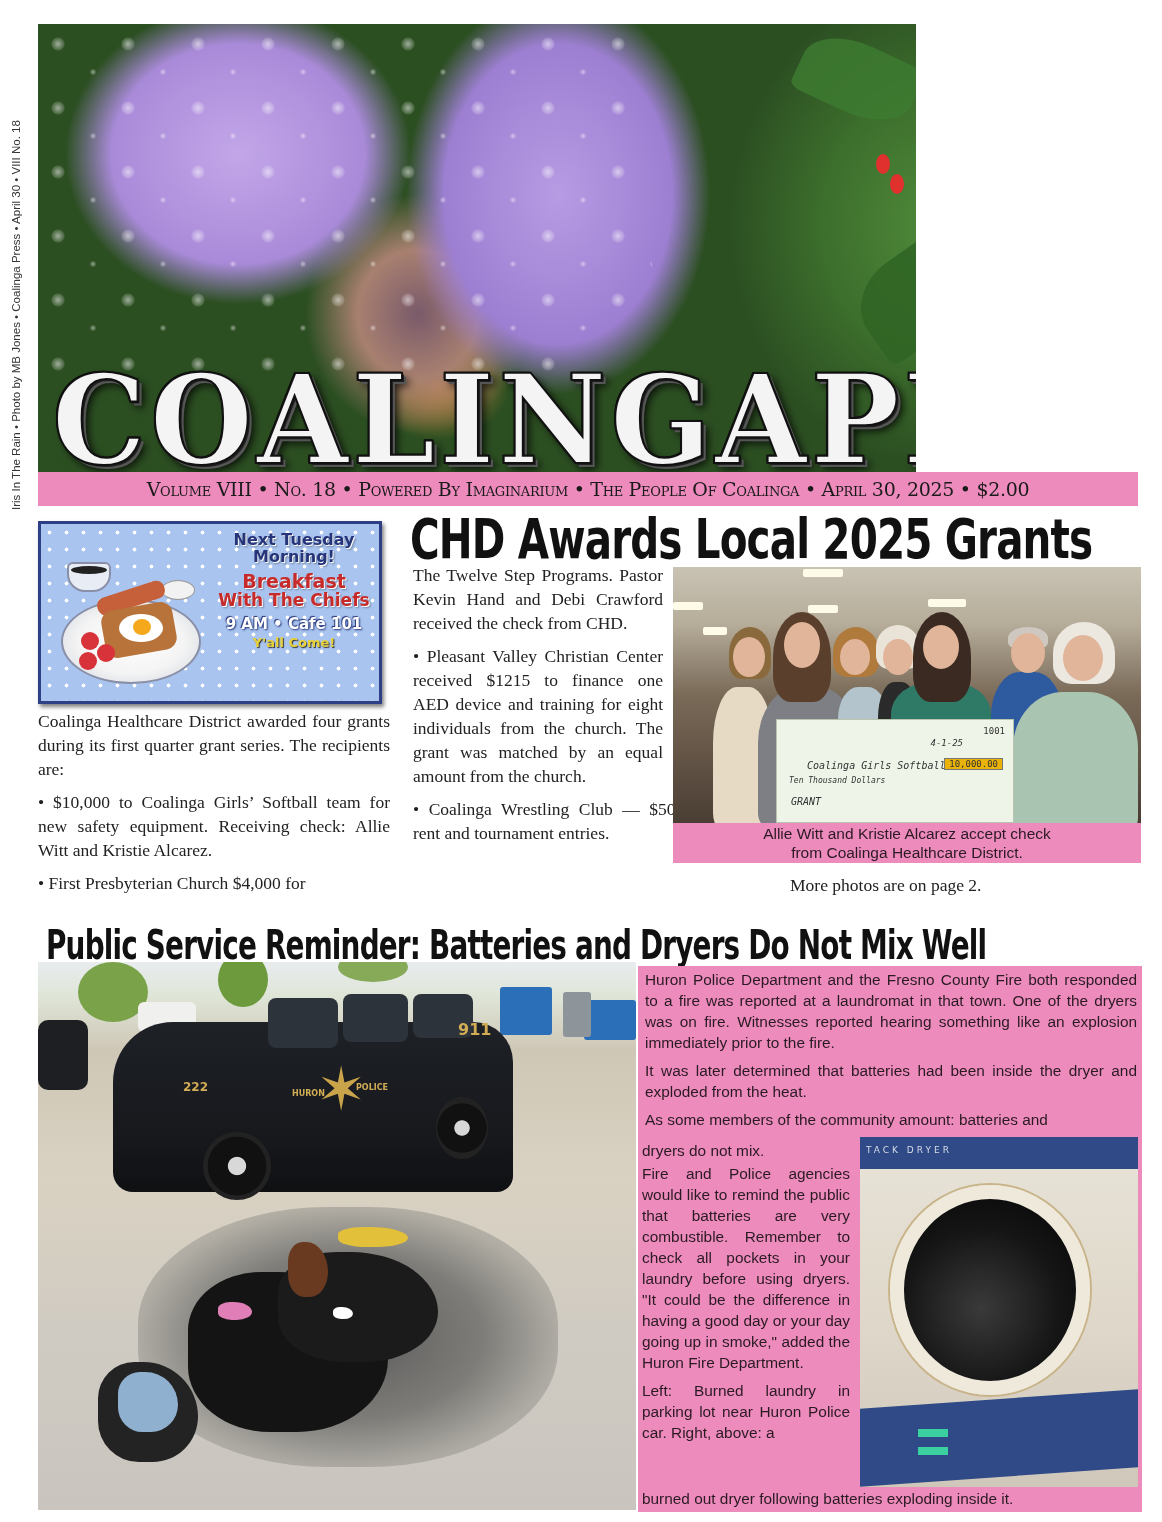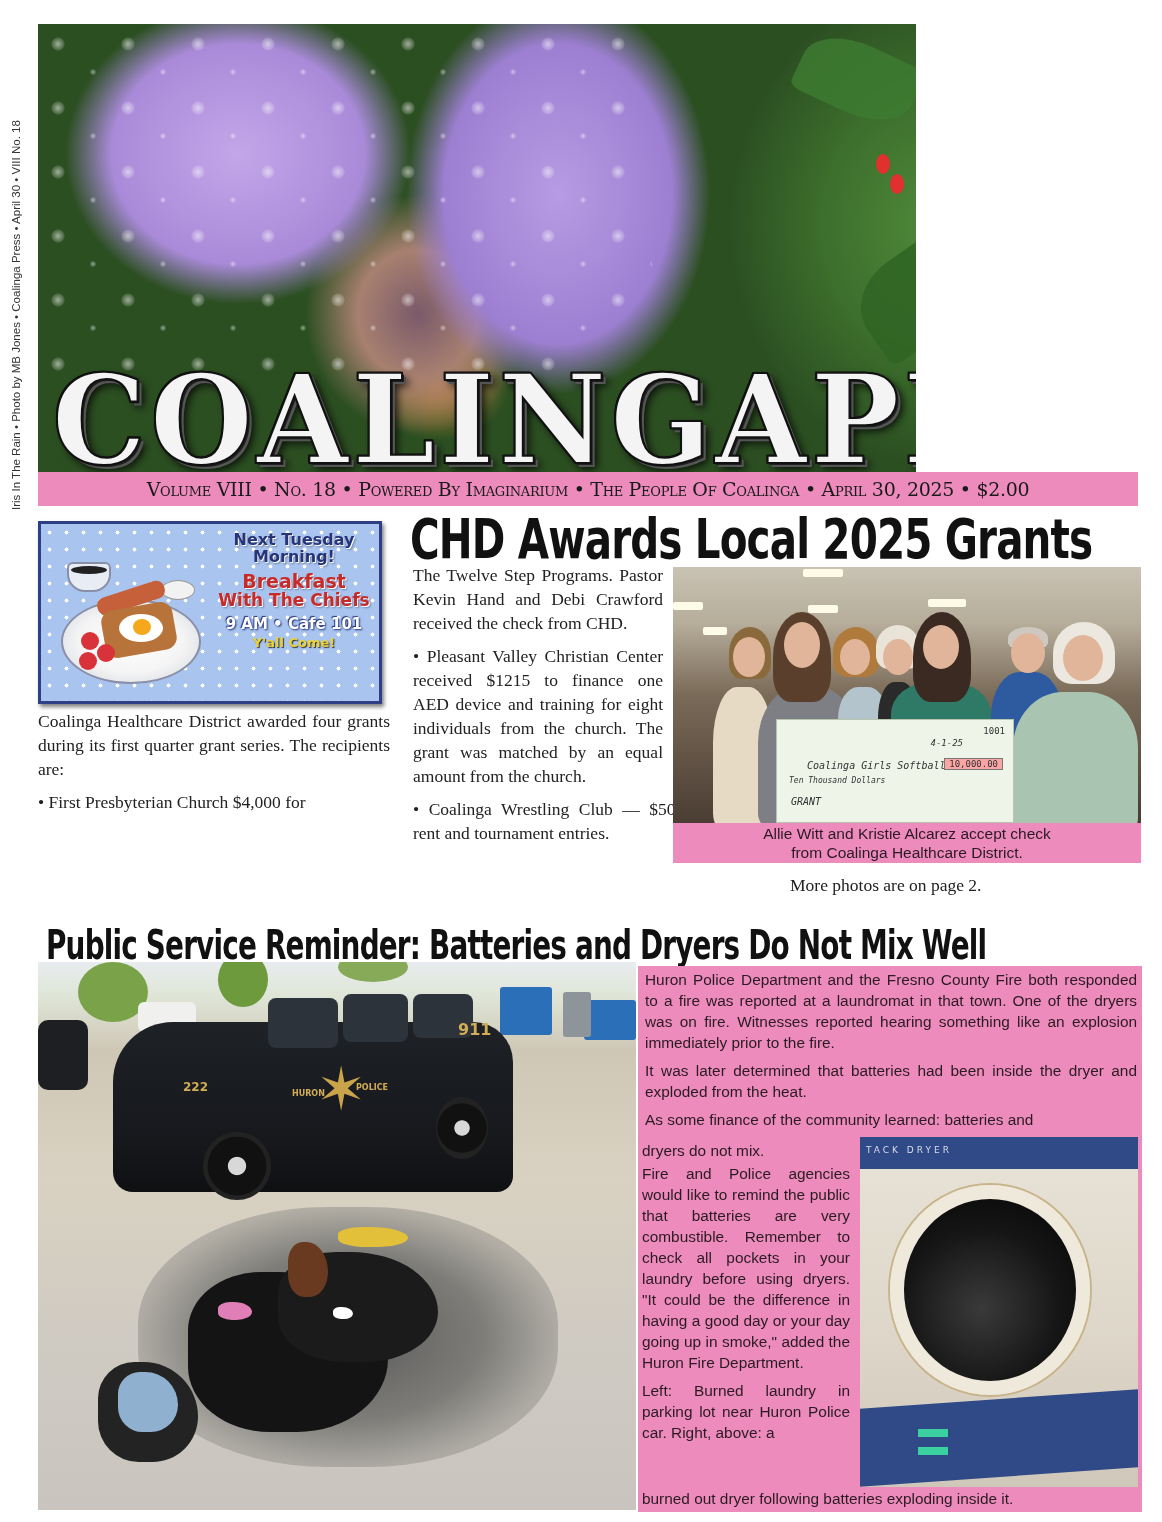--- a/index.html
+++ b/index.html
@@ -103,21 +103,21 @@
   .grants-photo .person { position: absolute; border-radius: 40% 40% 10% 10%; }
   .grants-photo .head { position: absolute; border-radius: 50%; background: #e1b59a; }
   .grants-photo .hair { position: absolute; border-radius: 50% 50% 30% 30%; }
   .check {
     position: absolute; left: 103px; top: 152px; width: 238px; height: 104px;
     background: #eef4e8; border: 1px solid #b8c4ad; font-family: "DejaVu Sans Mono", monospace; color: #333; padding-left: 48px;
   }
   .check .ck-num { position: absolute; right: 8px; top: 6px; font-size: 9px; }
   .check .ck-date { position: absolute; right: 50px; top: 18px; font-size: 9px; font-style: italic; }
   .check .ck-payee { position: absolute; left: 30px; top: 40px; font-size: 10px; font-style: italic; }
-  .check .ck-amt { position: absolute; right: 10px; top: 38px; font-size: 9px; border: 1px solid #777; padding: 0 4px; background: #fca5a5; }
+  .check .ck-amt { position: absolute; right: 10px; top: 38px; font-size: 9px; border: 1px solid #777; padding: 0 4px; background: #eab308; }
   .check .ck-words { position: absolute; left: 12px; top: 56px; font-size: 8px; font-style: italic; }
   .check .ck-memo { position: absolute; left: 14px; top: 76px; font-size: 10px; font-style: italic; }
 
   .grants-caption {
     position: absolute; left: 673px; top: 823px; width: 468px; height: 40px; background: #ee8bbd;
     font-family: "Liberation Sans", sans-serif; font-size: 15.5px; line-height: 19px; color: #2b1a24;
     text-align: center; padding-top: 1px;
   }
 
   
@@ -210,20 +210,21 @@
     <div class="ad-l2" style="margin-top:0;font-size:17px;">With The Chiefs</div>
     <div class="ad-l3">9 AM • Cafe 101</div>
     <div class="ad-l4">Y'all Come!</div>
   </div>
 </div>
 
 <div class="headline h-chd">CHD Awards Local 2025 Grants</div>
 
 <div class="col col-1">
   <p>Coalinga Healthcare District awarded four grants during its first quarter grant series. The recipients are:</p>
+  <p>• $10,000 to Coalinga Girls’ Softball team for new safety equipment. Receiving check: Allie Witt and Kristie Alcarez.</p>
   <p>• First Presbyterian Church $4,000 for</p>
 </div>
 
 <div class="col col-2">
   <p>The Twelve Step Programs. Pastor Kevin Hand and Debi Crawford received the check from CHD.</p>
   <p>• Pleasant Valley Christian Center received $1215 to finance one AED device and training for eight individuals from the church. The grant was matched by an equal amount from the church.</p>
   <p style="width:310px;">• Coalinga Wrestling Club — $5000 for rent and tournament entries.</p>
 </div>
 
 <div class="grants-photo">
@@ -302,21 +303,21 @@
   <div class="cloth" style="left:300px;top:265px;width:70px;height:20px;background:#e2c03a;"></div>
   <div class="cloth" style="left:180px;top:340px;width:34px;height:18px;background:#e07fb7;"></div>
   <div class="cloth" style="left:295px;top:345px;width:20px;height:12px;background:#fff;"></div>
 </div>
 
 <div class="psa-box"></div>
 
 <div class="psa-text psa-top">
   <p>Huron Police Department and the Fresno County Fire both responded to a fire was reported at a laundromat in that town. One of the dryers was on fire. Witnesses reported hearing something like an explosion immediately prior to the fire.</p>
   <p>It was later determined that batteries had been inside the dryer and exploded from the heat.</p>
-  <p style="margin-bottom:0;">As some finance of the community learned: batteries and</p>
+  <p style="margin-bottom:0;">As some members of the community amount: batteries and</p>
 </div>
 <div class="psa-cont">dryers do not mix.</div>
 
 <div class="psa-text psa-left">
   <p>Fire and Police agencies would like to remind the public that batteries are very combustible. Remember to check all pockets  in your laundry before using dryers. "It could be the difference in having a good day or your day going up in smoke," added the Huron Fire Department.</p>
   <p>Left: Burned laundry in parking lot near Huron Police car. Right, above: a</p>
 </div>
 <div class="psa-bottom-line">burned out dryer following batteries exploding inside it.</div>
 
 <div class="dryer-photo">

